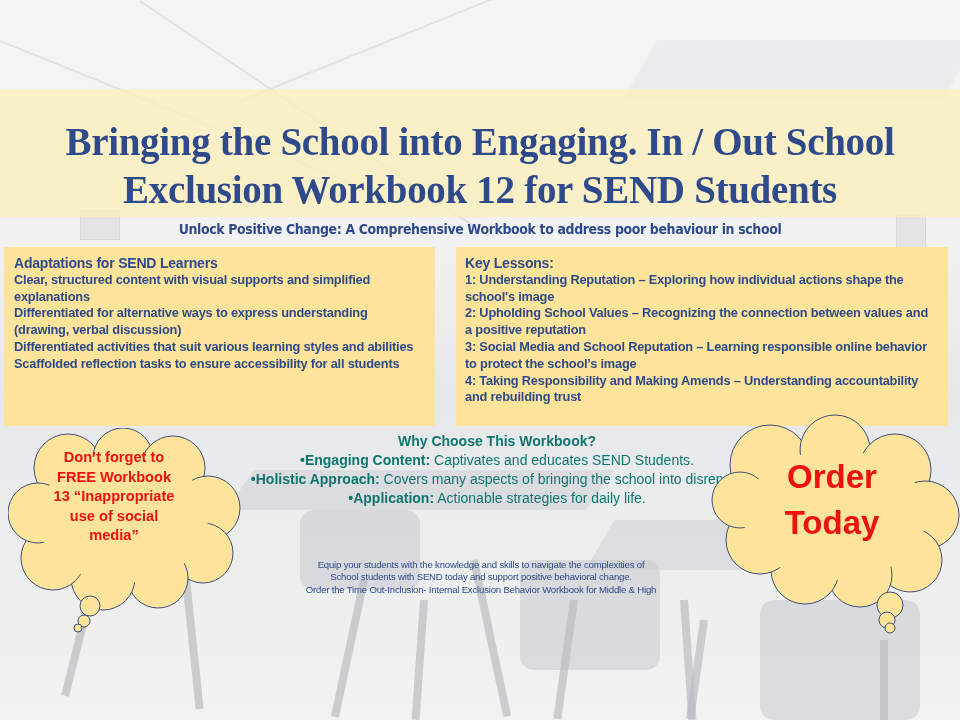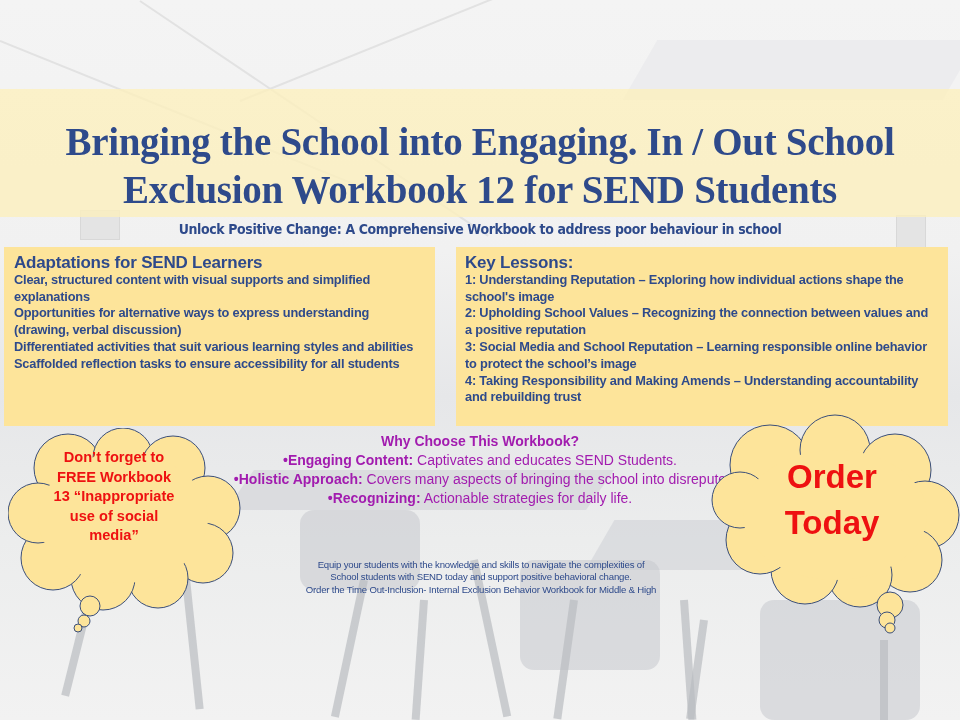--- a/index.html
+++ b/index.html
@@ -34,24 +34,24 @@
     font-family: "DejaVu Sans", sans-serif; letter-spacing: -0.4px;
     transform: scaleX(0.93);
   }
   .panel {
     position: absolute; background: #fde49a; color: #2e4a8b;
     font-weight: bold; font-size: 12.8px; line-height: 16.8px;
     padding: 8px 10px; letter-spacing: -0.2px;
   }
   .panel-left { left: 4px; top: 247px; width: 431px; height: 179px; }
   .panel-right { left: 456px; top: 247px; width: 492px; height: 179px; padding-left: 9px; }
-  .panel .head { font-size: 17px; }
-  .panel-right .head { font-size: 17px; }
+  .panel .head { font-size: 14px; }
+  .panel-right .head { font-size: 14px; }
 
-  .why { position: absolute; left: 230px; top: 432px; width: 500px; text-align: center; color: #a21caf; }
+  .why { position: absolute; left: 247px; top: 432px; width: 500px; text-align: center; color: #0f766e; }
   .why .heading { font-weight: bold; font-size: 14px; line-height: 19px; }
   .why .item { font-size: 14px; line-height: 19px; }
   .why .item b { font-weight: bold; }
 
   .blurb {
     position: absolute; left: 252px; top: 559px; width: 458px; text-align: center;
     color: #2e4a8b; font-size: 9.6px; line-height: 12.3px; letter-spacing: -0.2px;
   }
 
   .cloud { position: absolute; }
@@ -91,21 +91,21 @@
 <div class="title-band"></div>
 <h1 class="title">
   <div>Bringing the School into Engaging. In / Out School</div>
   <div>Exclusion Workbook 12 for SEND Students</div>
 </h1>
 <div class="subtitle">Unlock Positive Change: A Comprehensive Workbook  to address poor behaviour  in school</div>
 
 <div class="panel panel-left">
   <div class="head">Adaptations for SEND Learners</div>
   <div>Clear, structured content with visual supports and simplified explanations</div>
-  <div>Opportunities for alternative ways to express understanding (drawing, verbal discussion)</div>
+  <div>Differentiated for alternative ways to express understanding (drawing, verbal discussion)</div>
   <div>Differentiated activities that suit various learning styles and abilities</div>
   <div>Scaffolded reflection tasks to ensure accessibility for all students</div>
 </div>
 
 <div class="panel panel-right">
   <div class="head">Key Lessons:</div>
   <div>1: Understanding Reputation – Exploring how individual actions shape the school's image</div>
   <div>2: Upholding School Values – Recognizing the connection between values and a positive reputation</div>
   <div>3:  Social Media and School Reputation – Learning responsible online behavior to protect the school’s image</div>
   <div>4:  Taking Responsibility and Making Amends – Understanding accountability and rebuilding trust</div>
@@ -113,21 +113,21 @@
 
 <div class="why">
   <div class="heading">Why Choose This Workbook?</div>
   <div class="item">
     <b>•Engaging Content:</b><span> Captivates and educates SEND Students.</span>
   </div>
   <div class="item">
     <b>•Holistic Approach:</b><span> Covers many aspects of bringing the school into disrepute</span>
   </div>
   <div class="item">
-    <b>•Recognizing:</b><span> Actionable strategies for daily life.</span>
+    <b>•Application:</b><span> Actionable strategies for daily life.</span>
   </div>
 </div>
 
 <div class="blurb">
   <div>Equip your  students with the knowledge and skills to navigate the complexities of</div>
   <div>School students with SEND today  and support positive behavioral change.</div>
   <div>Order the Time Out-Inclusion- Internal Exclusion Behavior Workbook for Middle &amp; High</div>
 </div>
 
 <div class="cloud cloud-left">

